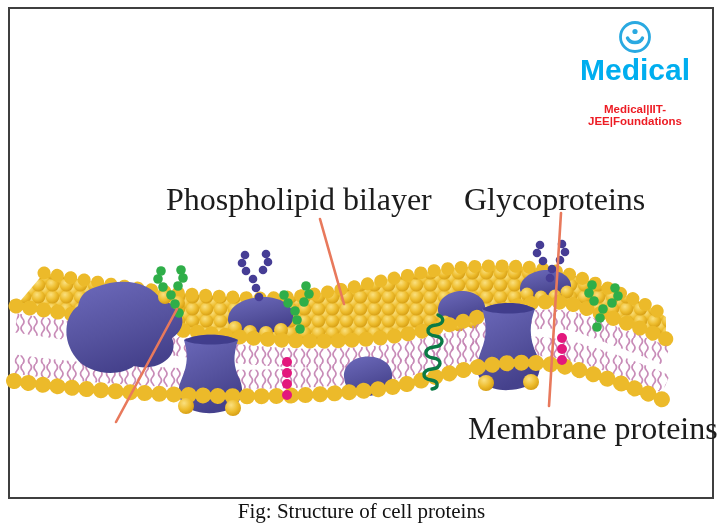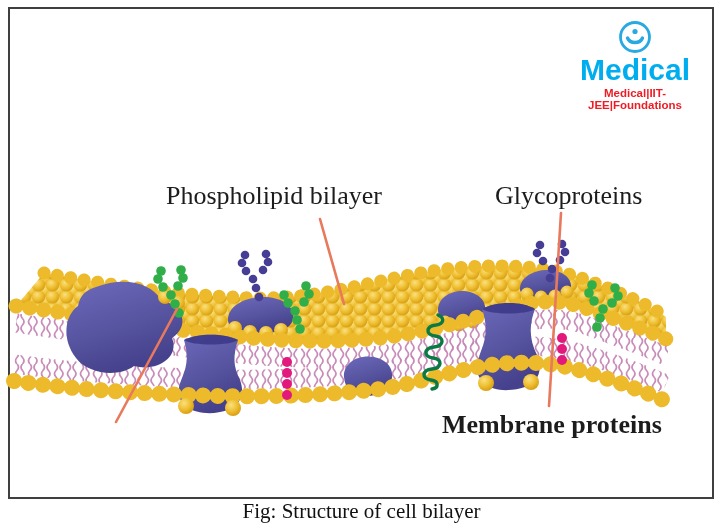--- a/index.html
+++ b/index.html
@@ -6,39 +6,39 @@
   .stage{
     position:relative;width:723px;height:531px;overflow:hidden;
     font-family:"Liberation Serif", serif;background:#ffffff;
   }
   .figure-box{
     position:absolute;left:8px;top:7px;width:702px;height:488px;
     border:2px solid #3f3f3f;background:#ffffff;
   }
   .diagram-svg{position:absolute;left:0;top:0;width:723px;height:531px;}
   .diag-label{
-    position:absolute;color:#1c1c1c;font-size:26px;line-height:1.1;
+    position:absolute;color:#1c1c1c;font-size:32px;line-height:1.1;
     font-family:"Liberation Serif", serif;white-space:nowrap;
   }
   .lbl-phospholipid{left:166px;top:182px;}
-  .lbl-glycoproteins{left:464px;top:182px;margin-left:31px;}
+  .lbl-glycoproteins{left:464px;top:182px;}
   .lbl-glycolipids{left:57px;top:425px;}
-  .lbl-membrane-proteins{left:442px;top:411px;font-weight:bold;}
+  .lbl-membrane-proteins{left:468px;top:411px;}
   .caption{
     position:absolute;left:0;top:499px;width:723px;text-align:center;
     font-size:21px;color:#111;font-family:"Liberation Serif", serif;
   }
   .logo{position:absolute;left:560px;top:20px;width:150px;height:85px;text-align:center;}
   .logo-brand{
     font-family:"Liberation Sans", sans-serif;font-weight:bold;
     font-size:30px;color:#00aeef;letter-spacing:0px;line-height:1;margin-top:1px;
   }
   .logo-tagline{
     font-family:"Liberation Sans", sans-serif;font-weight:bold;
-    font-size:11.5px;color:#ed1c24;line-height:1;margin-top:3px;letter-spacing:0px;
+    font-size:11.5px;color:#ed1c24;line-height:1;margin-top:19px;letter-spacing:0px;
   }
   .logo-icon{display:block;margin:0 auto;}
 </style>
 </head>
 <body>
 
 <div class="stage">
 
   <div class="figure-box"></div>
 
@@ -202,14 +202,14 @@
   <div class="logo">
     <svg class="logo-icon" width="34" height="34" viewBox="0 0 34 34">
       <circle cx="17" cy="17" r="14.5" fill="none" stroke="#29a9e1" stroke-width="2.8"></circle>
       <circle cx="17" cy="11.5" r="2.6" fill="#29a9e1"></circle>
       <path d="M 9.5,18 C 12,24 22,24 24.5,18" fill="none" stroke="#29a9e1" stroke-width="3.4" stroke-linecap="round"></path>
     </svg>
     <div class="logo-brand">Medical</div>
     <div class="logo-tagline">Medical|IIT-JEE|Foundations</div>
   </div>
 
-  <div class="caption">Fig: Structure of cell bilayer</div>
+  <div class="caption">Fig: Structure of cell proteins</div>
 </div>
 
 </body></html>

